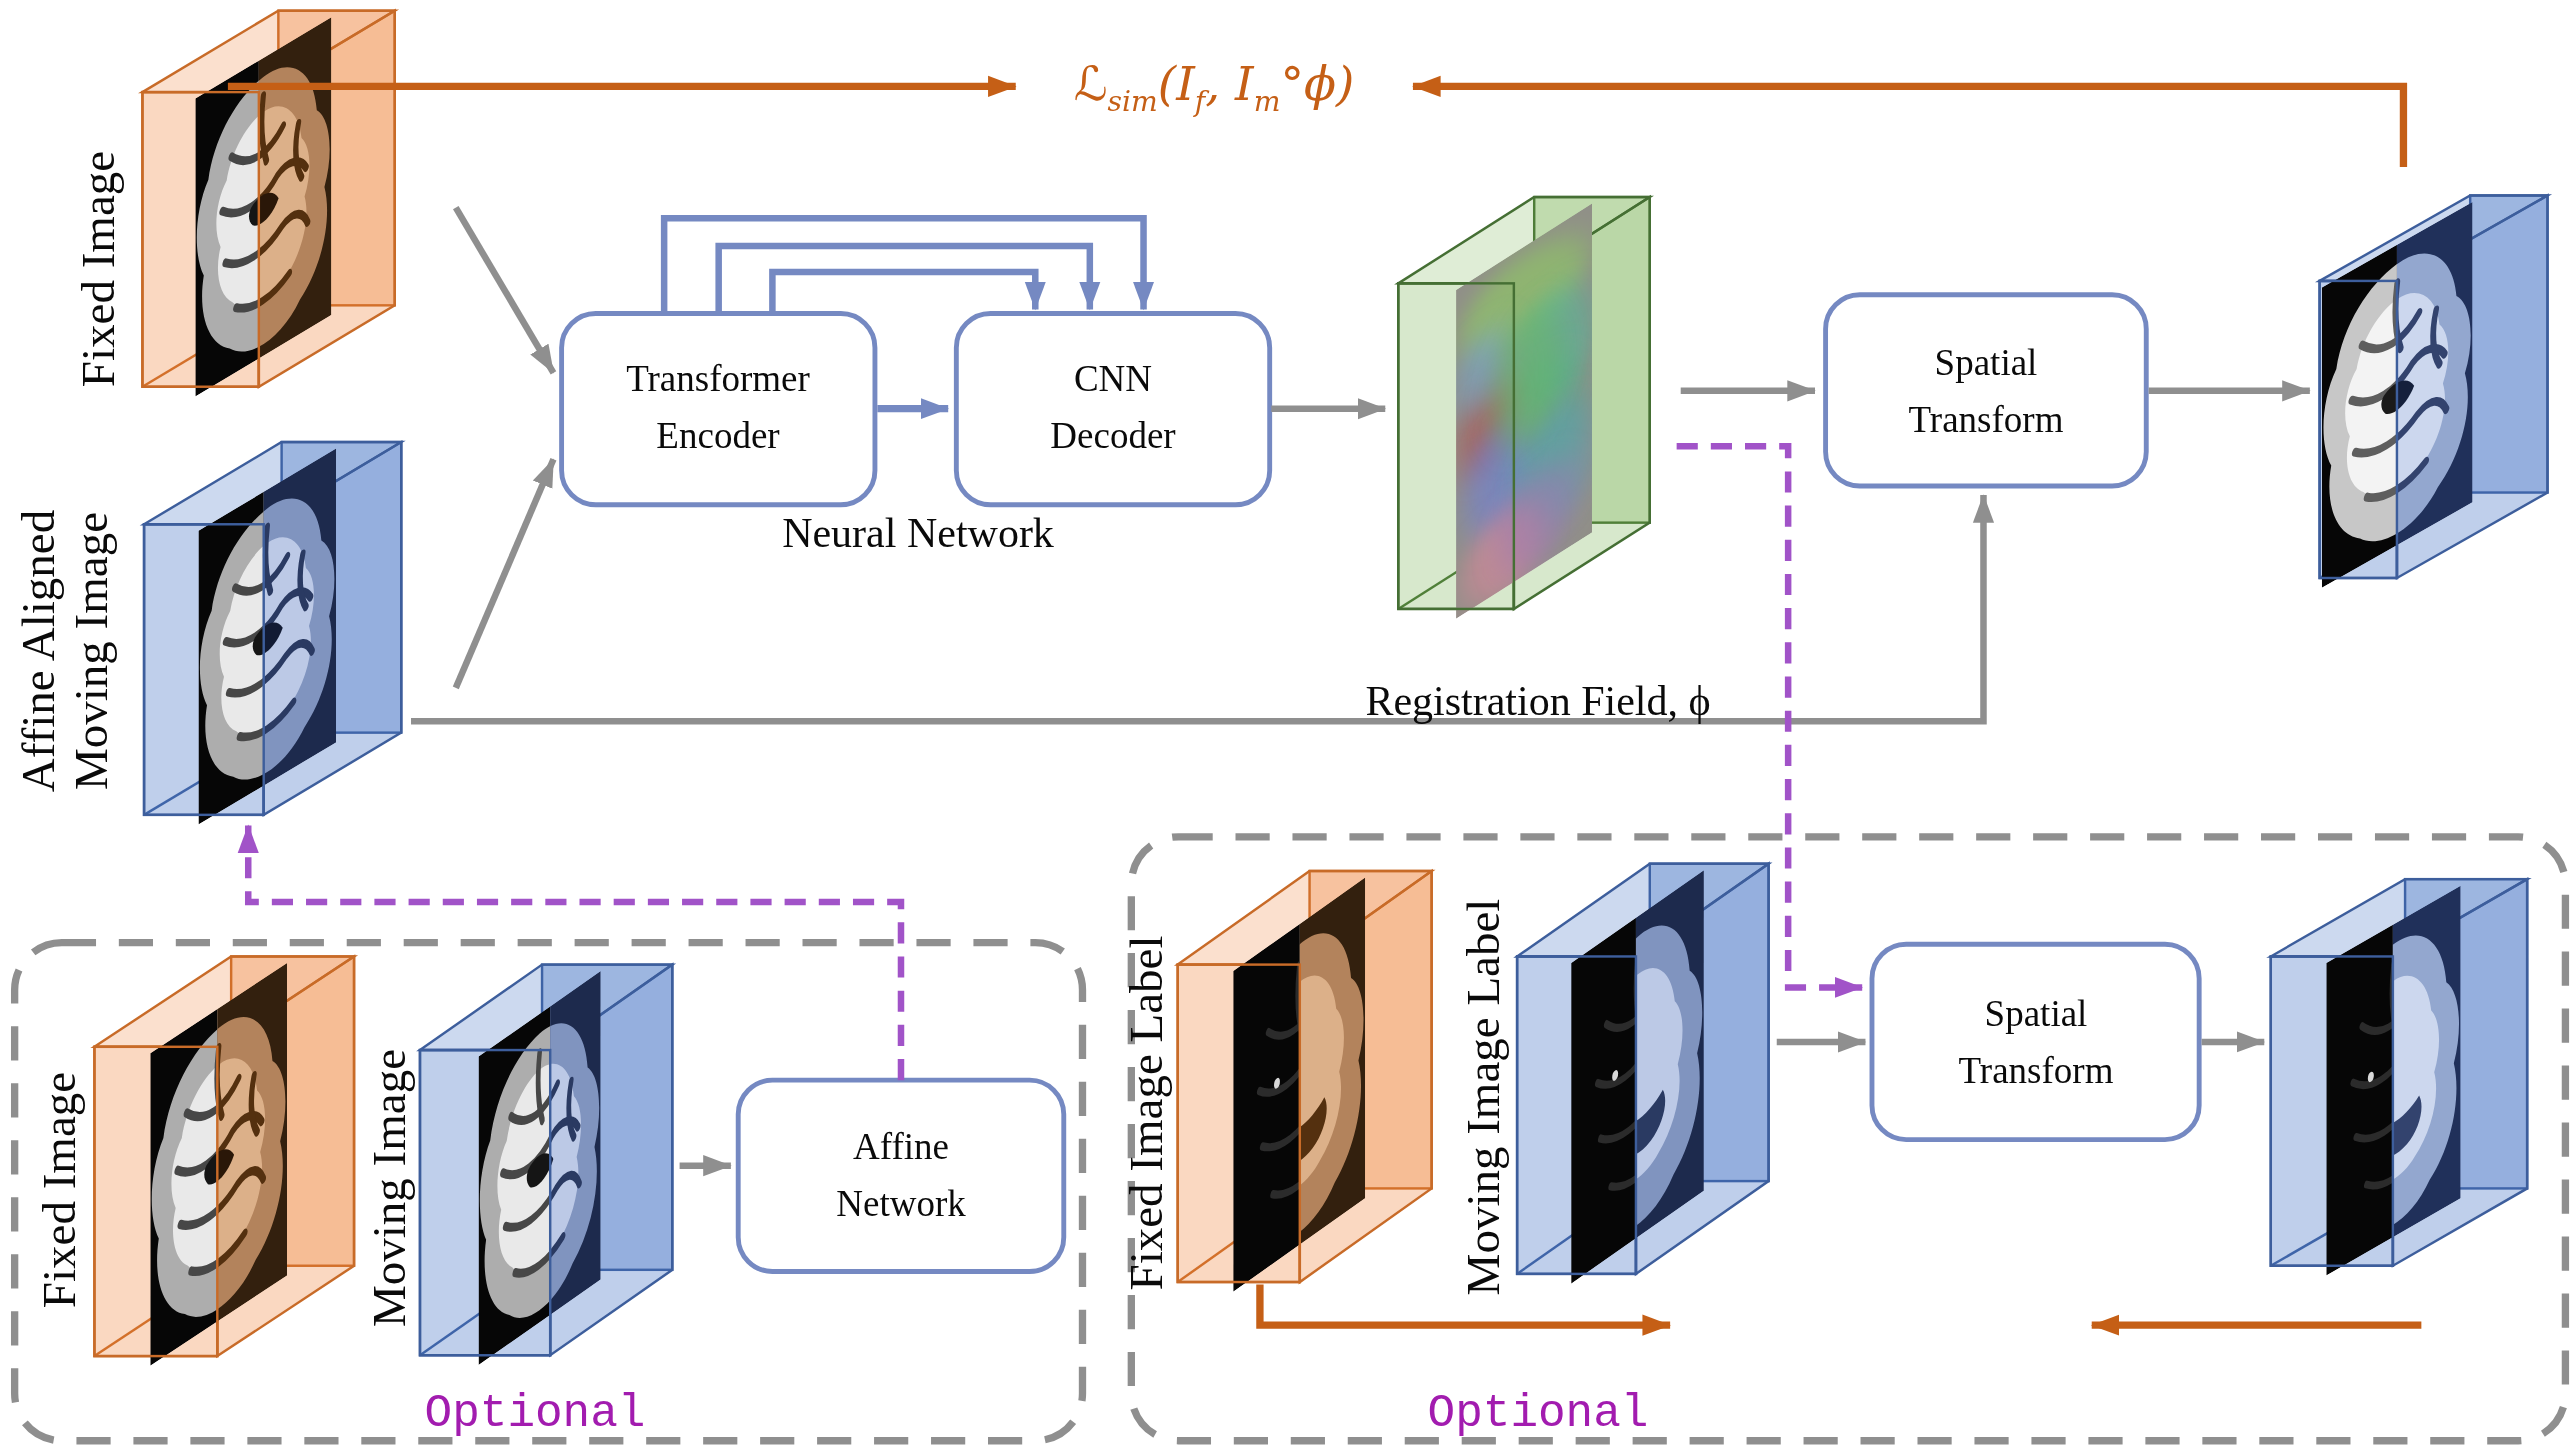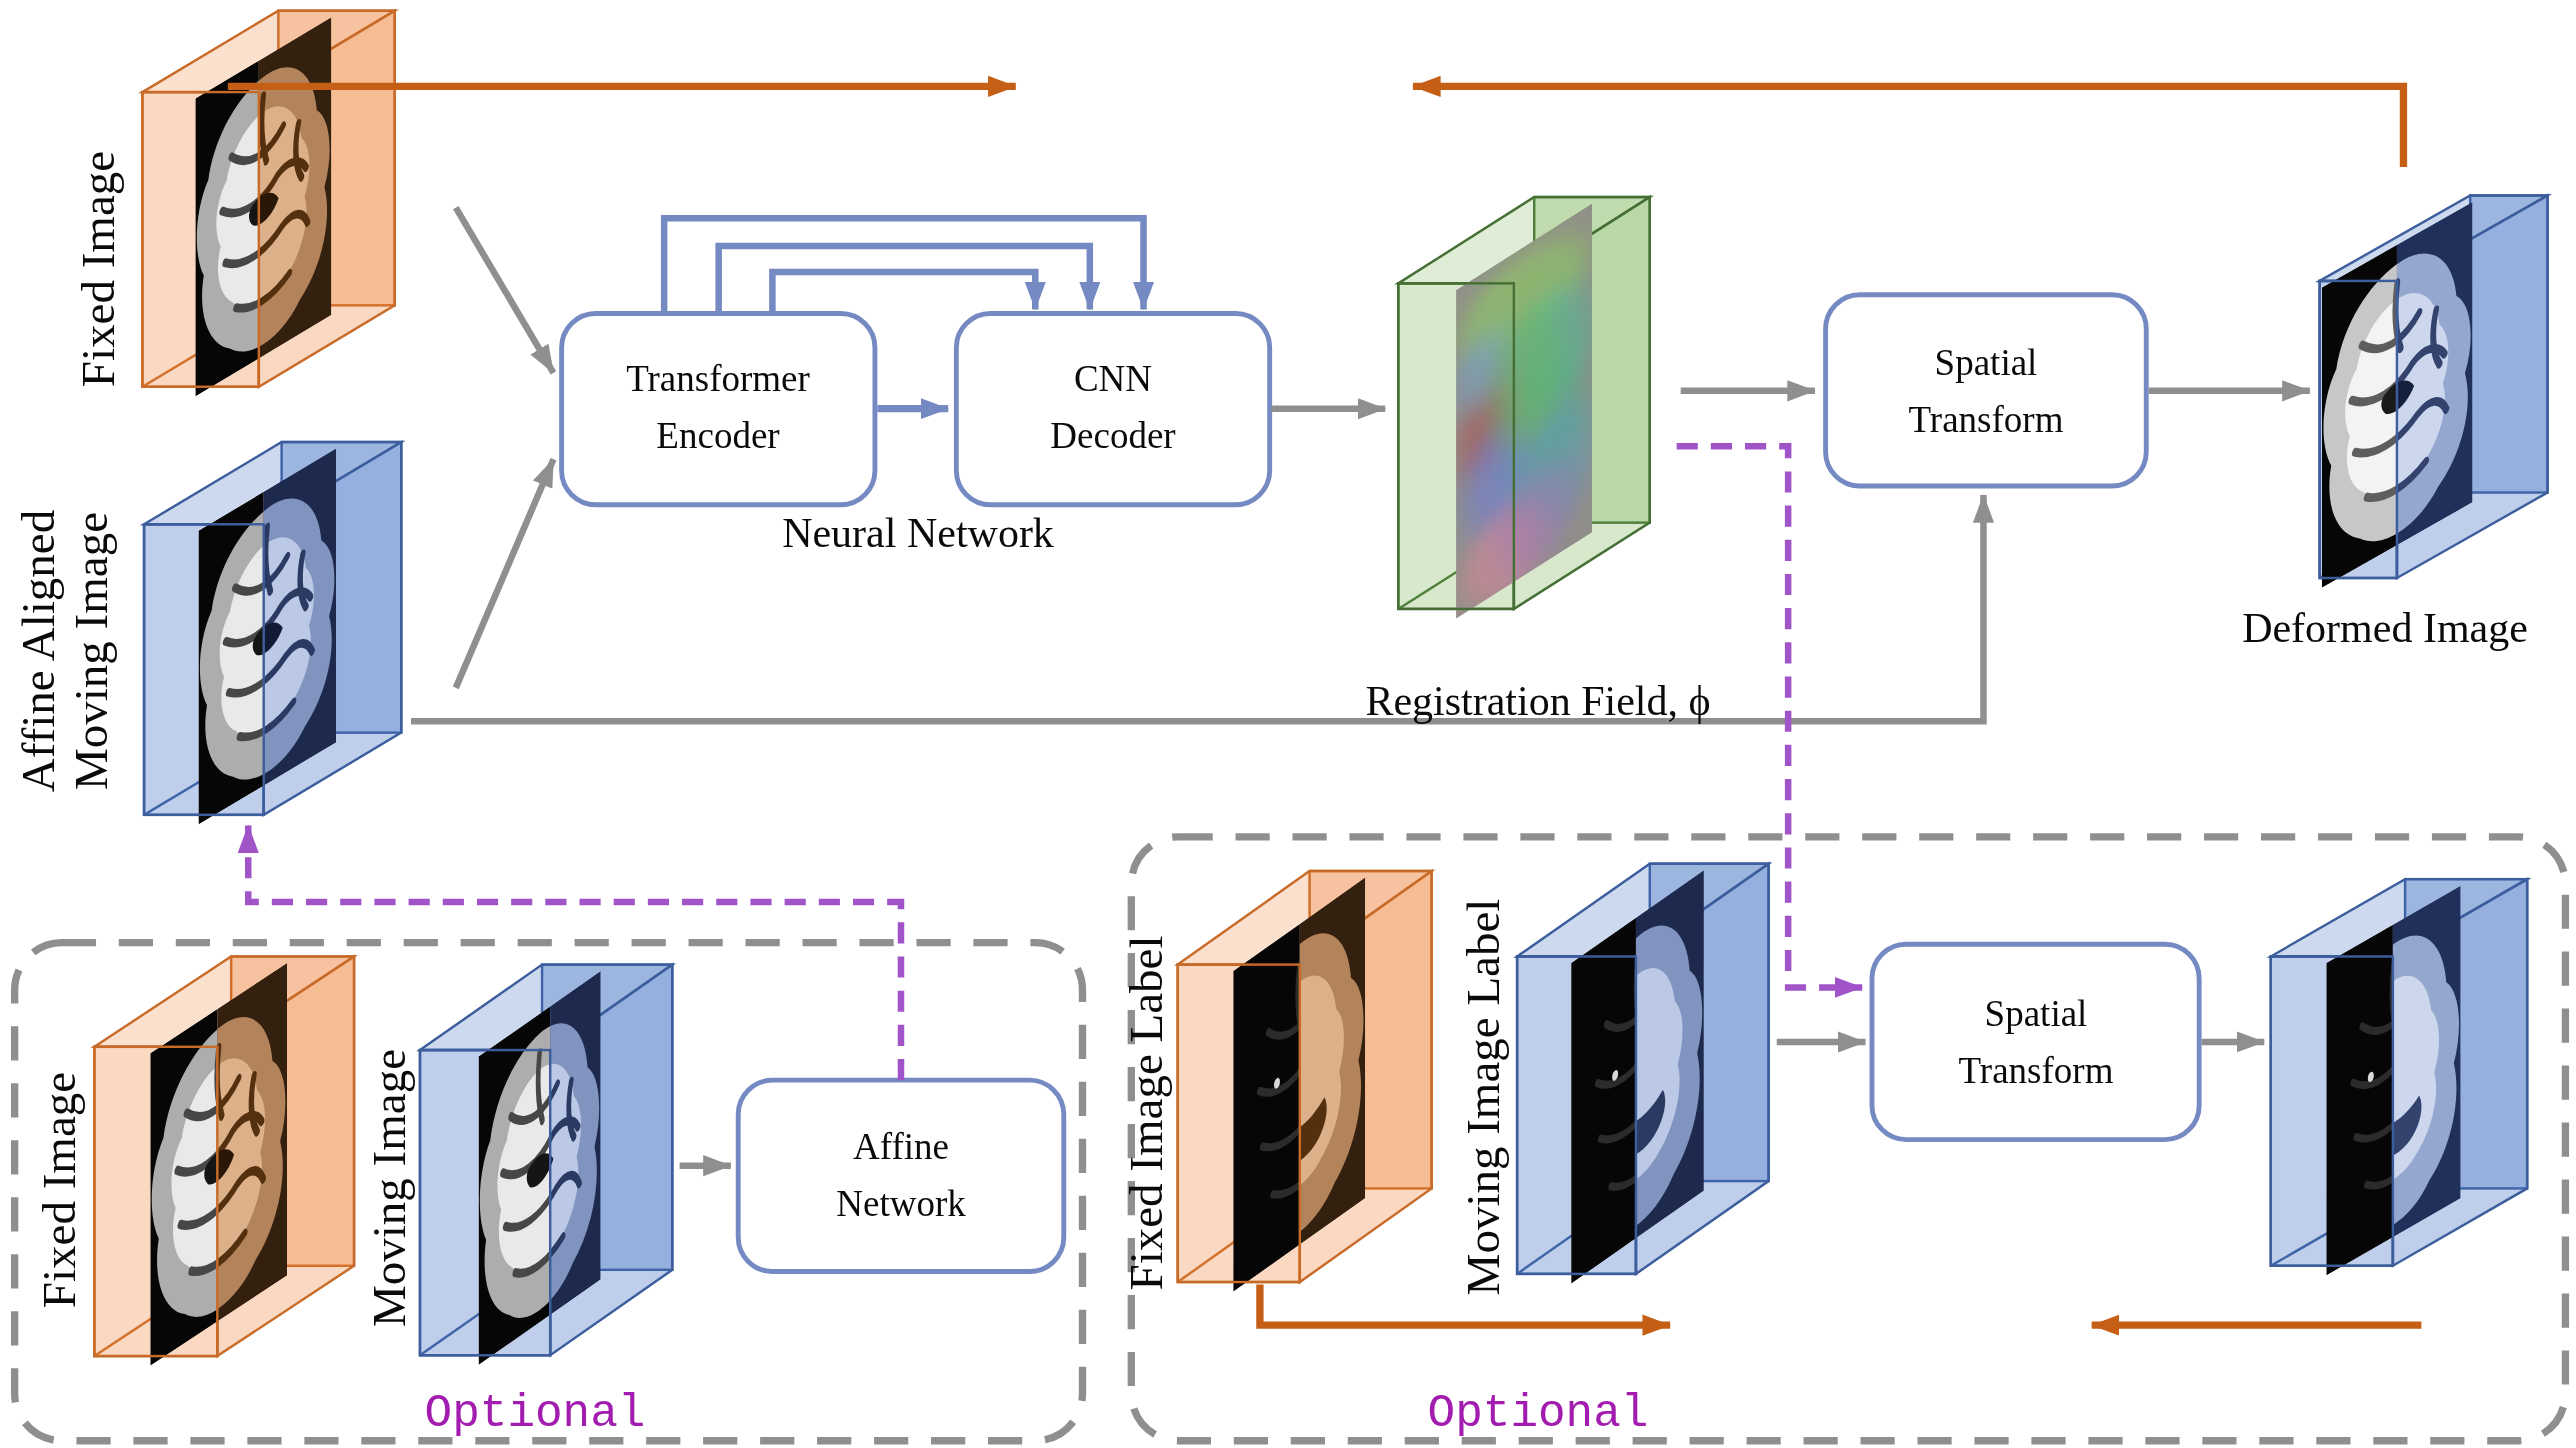--- a/index.html
+++ b/index.html
@@ -489,18 +489,18 @@
     <div>Spatial</div>
     <div>Transform</div>
   </div>
   <div class="lbl f46" style="left:901px;top:1175px;line-height:1.55;">
     <div>Affine</div>
     <div>Network</div>
   </div>
 
   <div class="lbl f52" style="left:918px;top:533px;">Neural Network</div>
   <div class="lbl f52" style="left:1538px;top:670px;margin-top:31px;">Registration Field, ϕ</div>
-  <div class="lbl f52" style="left:2385px;top:628px;">Deformed Image</div>
   <div class="lbl f56 gray" style="left:535px;top:1414px;">Optional</div>
   <div class="lbl f56 gray" style="left:1538px;top:1414px;">Optional</div>
 
+  <div class="lbl loss" style="left:1214px;top:86px;"><span class="it">ℒ</span><sub>sim</sub><span>(</span><span class="it">I</span><sub>f</sub><span>, </span><span class="it">I</span><sub>m</sub><span>°</span><span class="it">ϕ</span><span>)</span></div>
 </div>
 
 
 </body></html>

